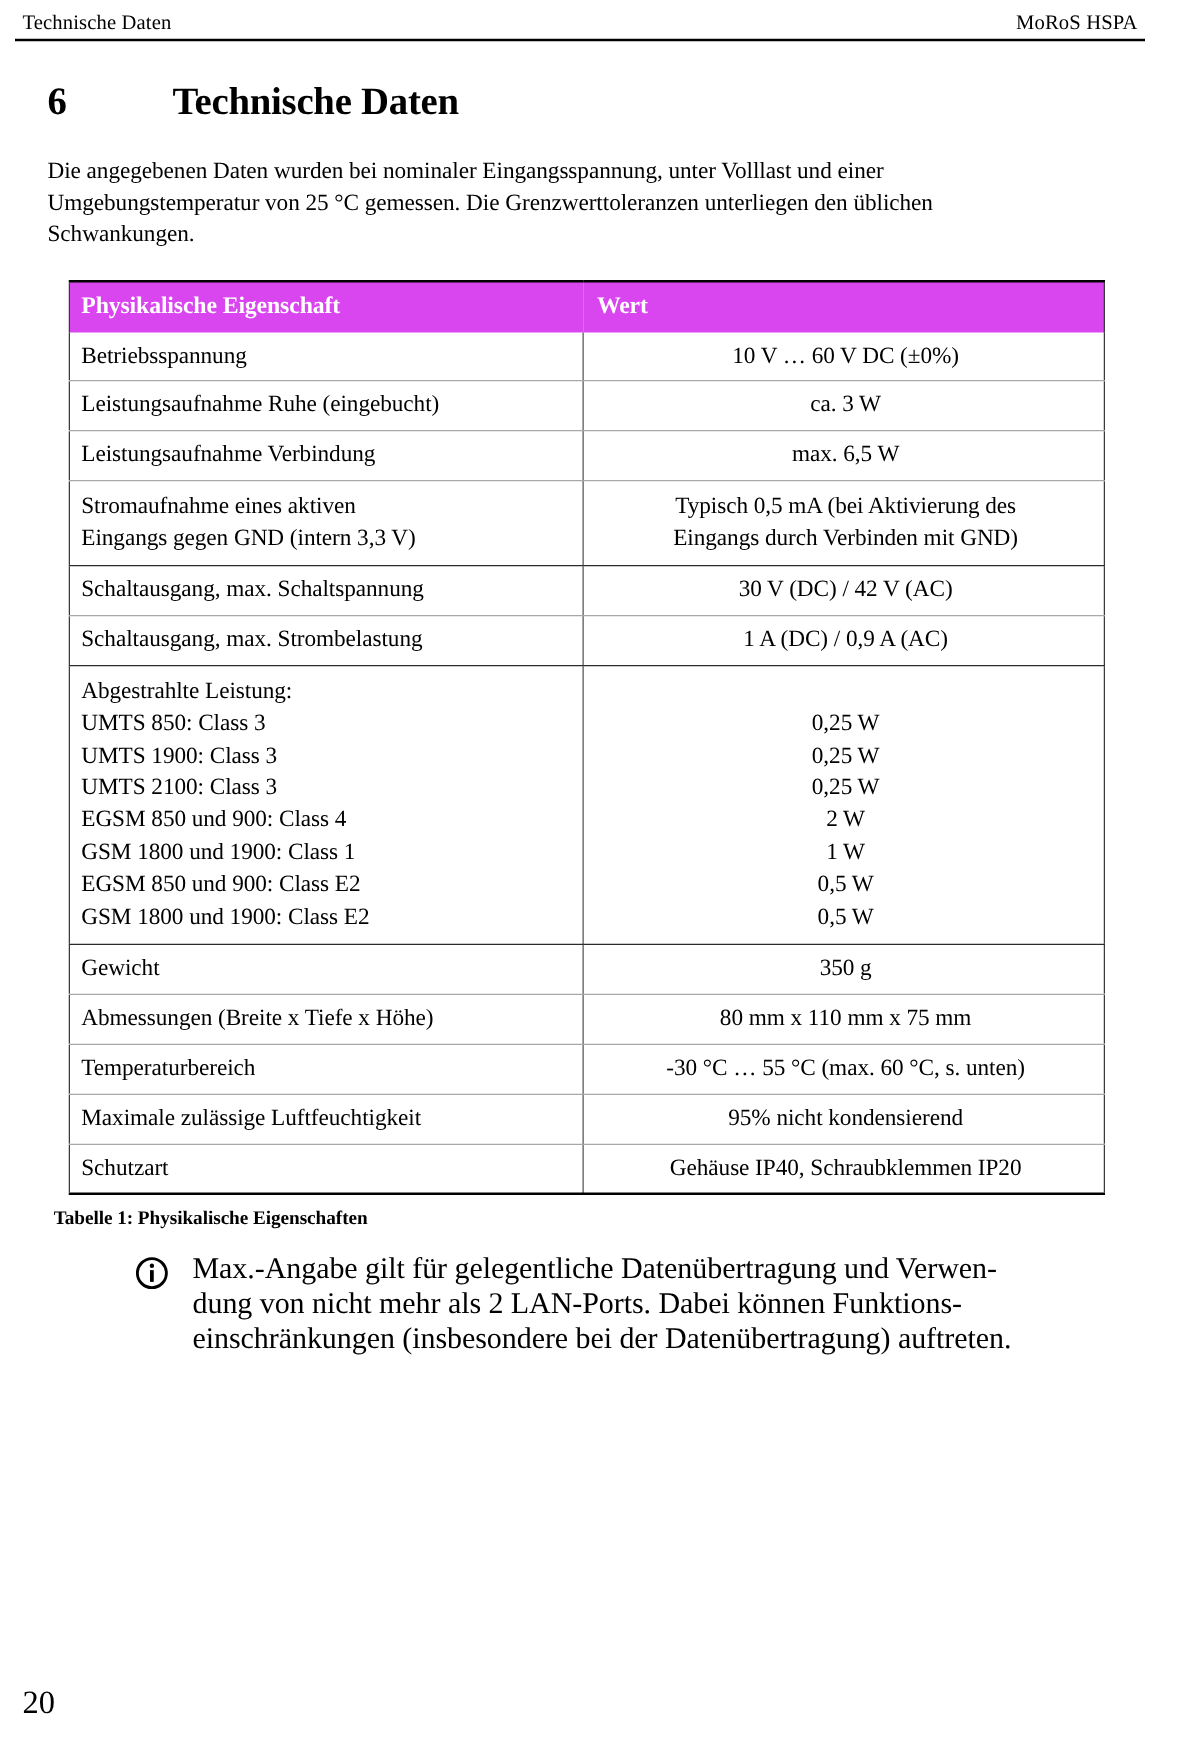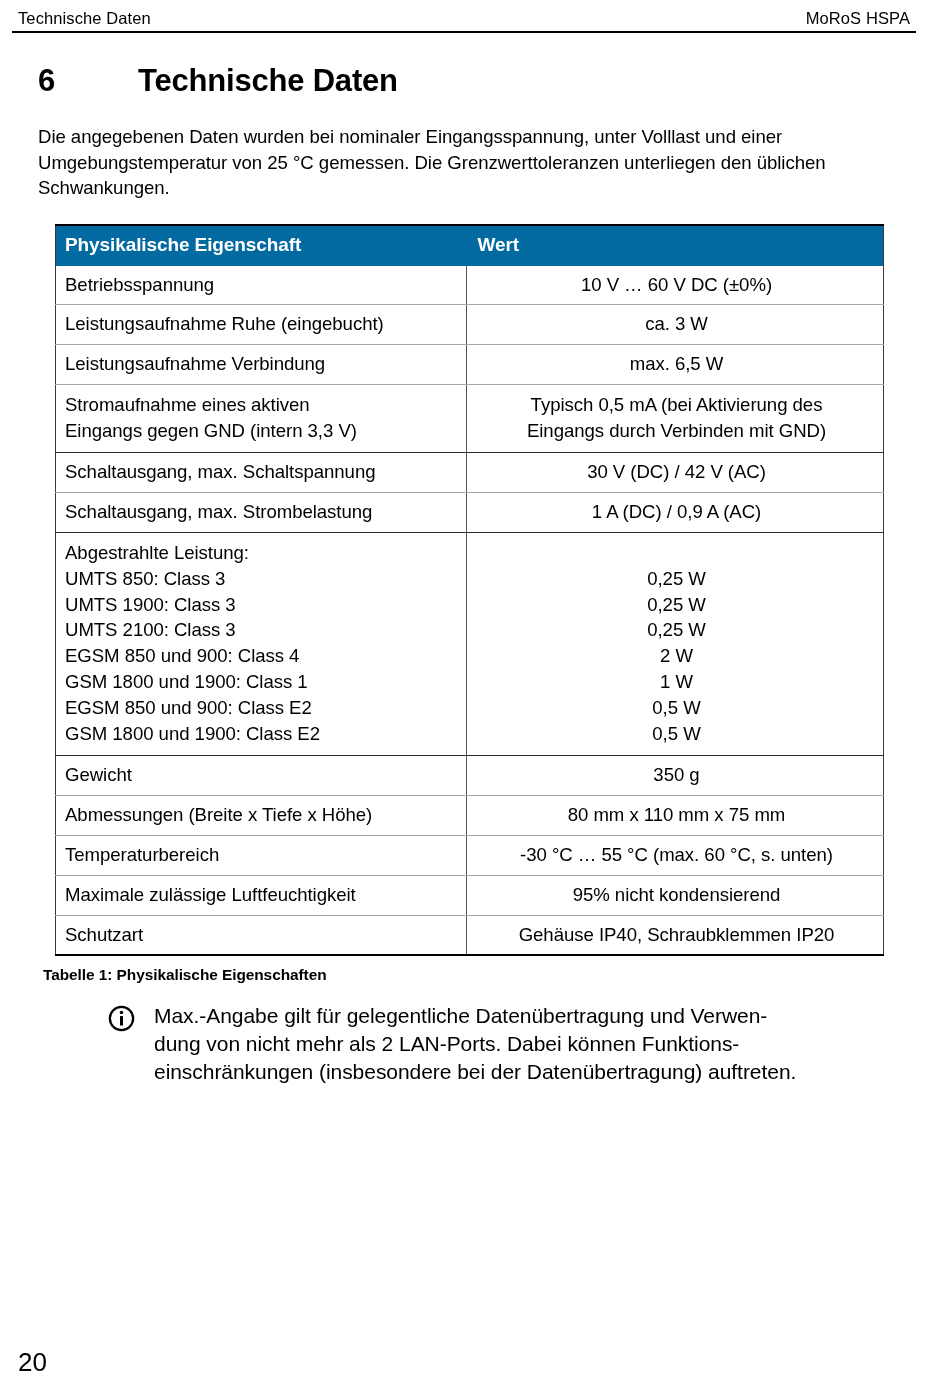--- a/index.html
+++ b/index.html
@@ -17,20 +17,21 @@
     -webkit-font-smoothing: antialiased;
   }
 
   .page {
     position: relative;
     width: 928px;
     height: 1397px;
     box-sizing: border-box;
     padding: 0;
     overflow: hidden;
+    font-family: Liberation Serif, serif;
   }
 
   
   .running-header {
     position: absolute;
     top: 8px;
     left: 18px;
     right: 18px;
     height: 24px;
     display: flex;
@@ -103,21 +104,21 @@
     table-layout: fixed;
     border-top: 2px solid #000;
     border-bottom: 2px solid #000;
     border-left: 1px solid #3a3a3a;
     border-right: 1px solid #3a3a3a;
   }
   table.spec-table col.c1 { width: 411px; }
   table.spec-table col.c2 { width: 417px; }
 
   table.spec-table thead th {
-    background: #0369a1;
+    background: #d946ef;
     color: #ffffff;
     font-size: 19px;
     line-height: 24px;
     font-weight: bold;
     text-align: left;
     padding: 7px 0 9px 9px;
     border: none;
     letter-spacing: -0.1px;
   }
   table.spec-table thead th.th2 { padding-left: 11px; }
@@ -167,21 +168,21 @@
     width: 790px;
   }
   .note .info-icon {
     flex: 0 0 46px;
     width: 46px;
     padding-top: 3px;
     display: block;
   }
   .note .info-icon svg { display: block; }
   .note .note-text {
-    font-size: 21px;
+    font-size: 24px;
     line-height: 27.6px;
     letter-spacing: -0.05px;
     white-space: pre-line;
   }
 
   
   .page-number {
     position: absolute;
     left: 18px;
     bottom: 22px;

